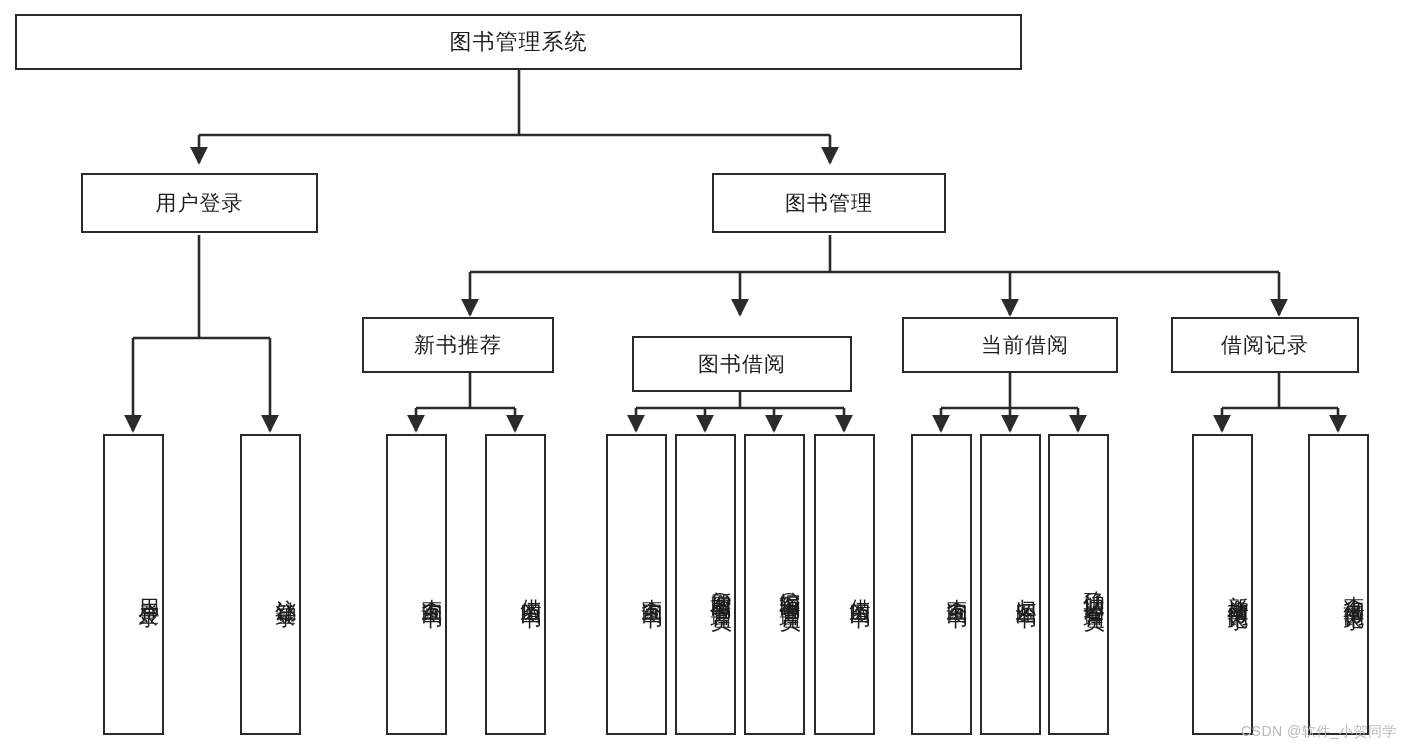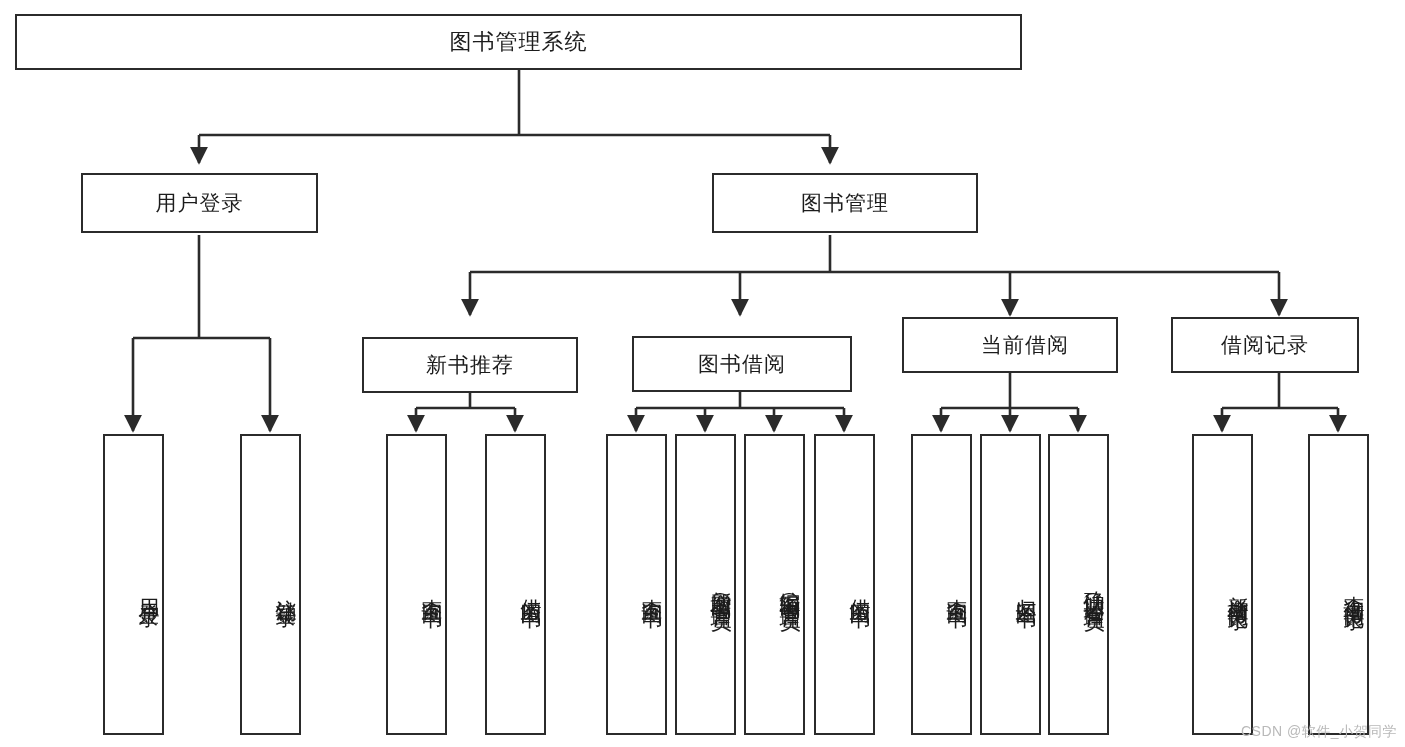--- a/index.html
+++ b/index.html
@@ -125,25 +125,25 @@
   </svg>
 
   <div class="node horiz" id="root-node" style="left:15px; top:14px; width:1007px; height:56px;">
     <span class="label">图书管理系统</span>
   </div>
 
   <div class="node horiz" style="left:81px; top:173px; width:237px; height:60px;">
     <span class="label">用户登录</span>
   </div>
 
-  <div class="node horiz" style="left:712px; top:173px; width:266px; height:60px;">
+  <div class="node horiz" style="left:712px; top:173px; width:234px; height:60px;">
     <span class="label">图书管理</span>
   </div>
 
-  <div class="node horiz" style="left:362px; top:317px; width:216px; height:56px;margin-top:20px;">
+  <div class="node horiz" style="left:362px; top:317px; width:192px; height:56px;">
     <span class="label">新书推荐</span>
   </div>
 
   <div class="node horiz" style="left:632px; top:336px; width:220px; height:56px;">
     <span class="label">图书借阅</span>
   </div>
 
   <div class="node horiz" style="left:902px; top:317px; width:216px; height:56px;padding-left:30px;">
     <span class="label">当前借阅</span>
   </div>

